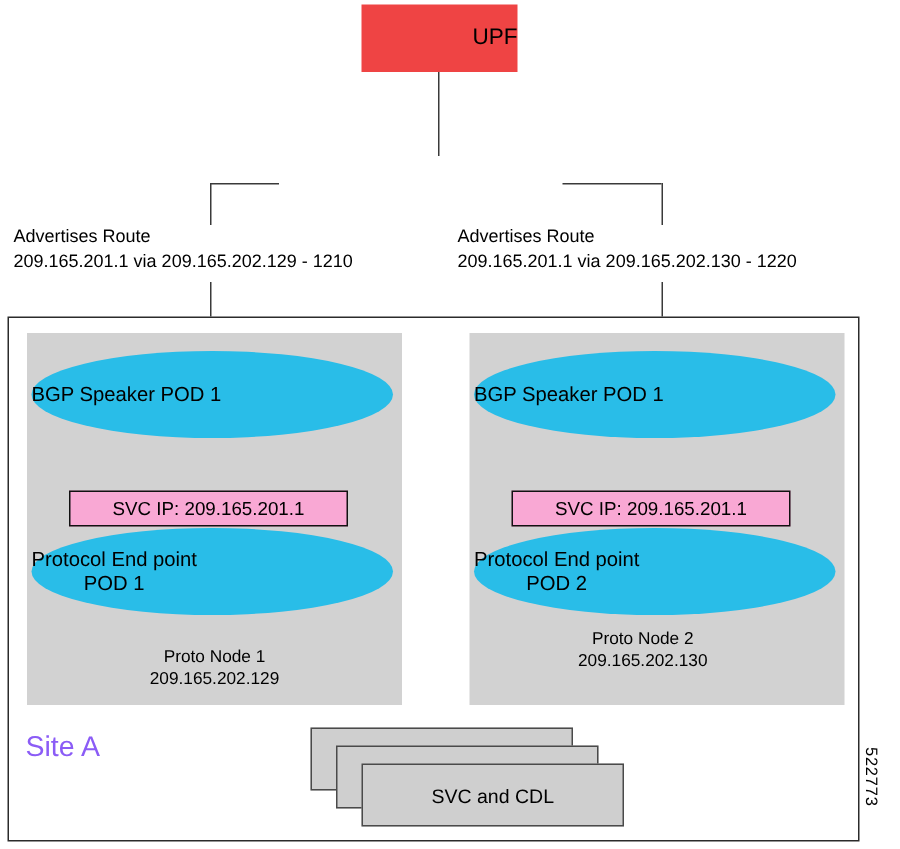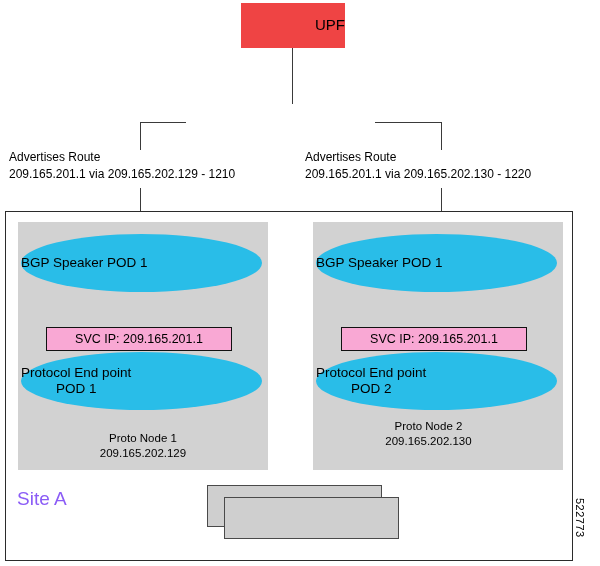--- a/index.html
+++ b/index.html
@@ -187,16 +187,19 @@
 
   <div class="node-caption" style="left:313px; top:419px; width:231px;">
     <div>Proto Node 2</div>
     <div>209.165.202.130</div>
   </div>
 
   <div class="site-label" style="left:17px; top:488px;">Site A</div>
 
   <div class="stack-box" style="left:207px; top:485px; width:175px; height:42px;"></div>
   <div class="stack-box" style="left:224px; top:497px; width:175px; height:42px;"></div>
+  <div class="stack-box" style="left:241px; top:509px; width:175px; height:42px;">
+    <span>SVC and CDL</span>
+  </div>
 
   <div class="fig-num" style="left:586px; top:498px;">522773</div>
 
 </div>
 
 </body></html>

